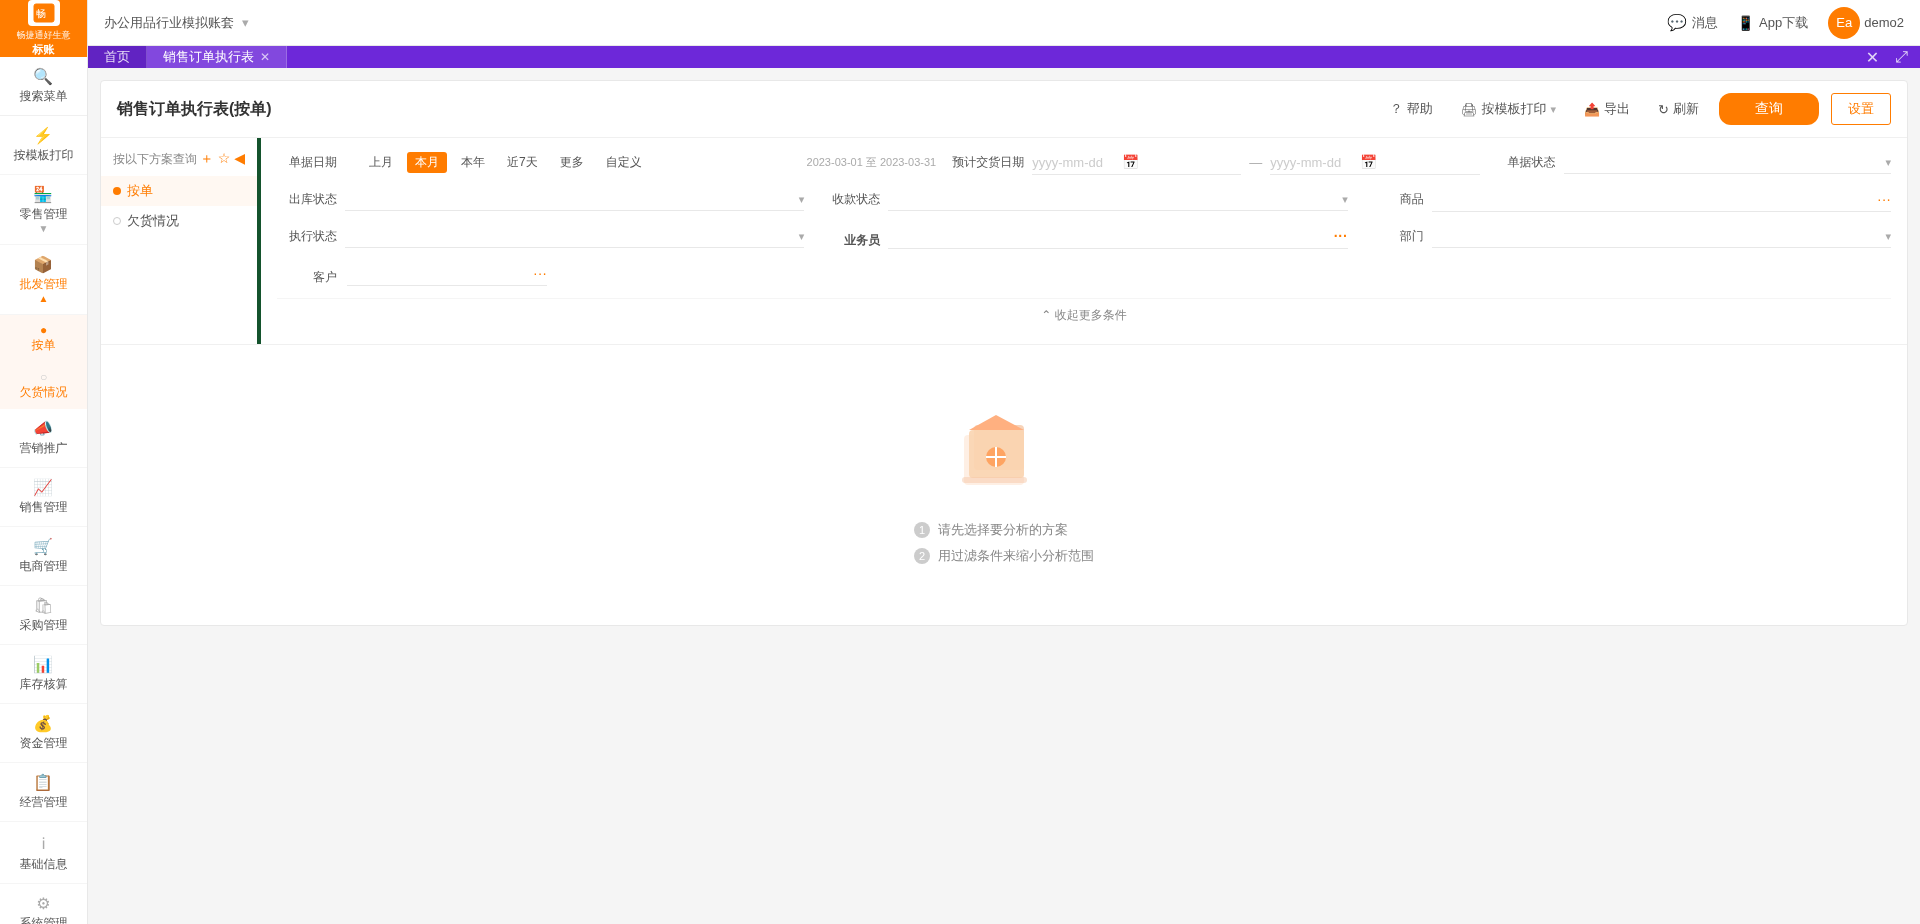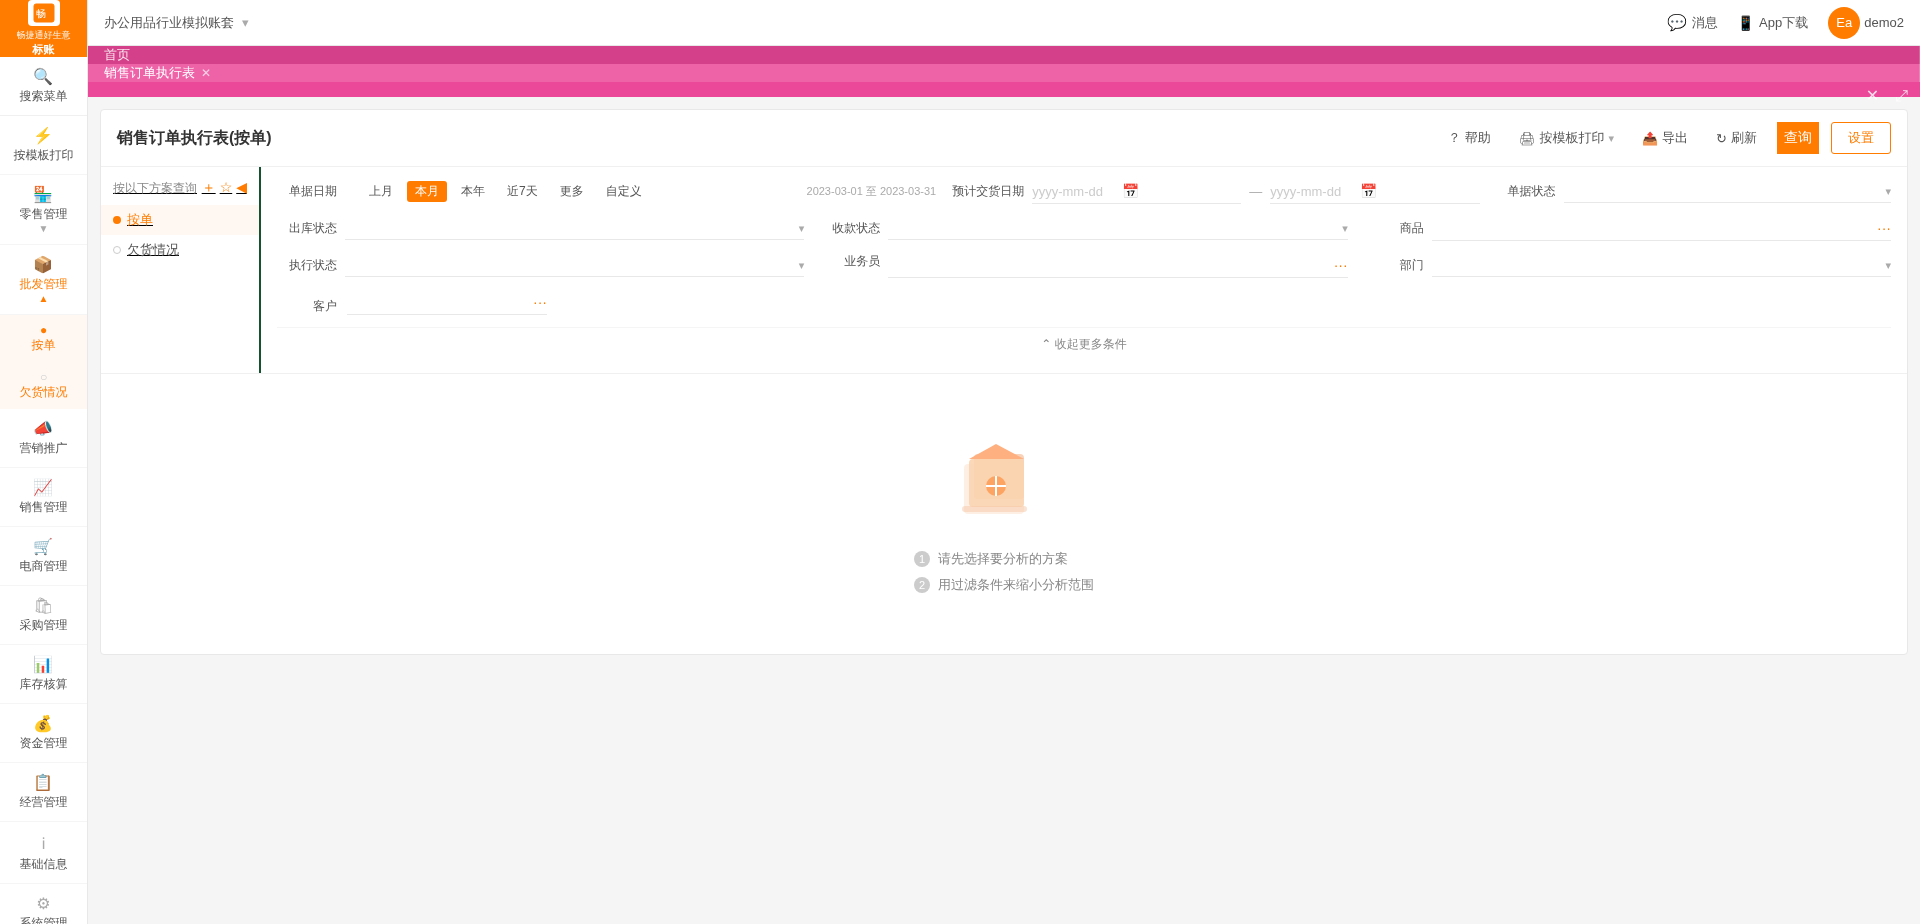--- a/index.html
+++ b/index.html
@@ -132,26 +132,25 @@
       align-items: center;
       justify-content: center;
       color: #fff;
       font-size: 13px;
       cursor: pointer;
       overflow: hidden;
     }
 
     
     .tab-bar {
-      height: 51px;
-      background: #ec4899;
+      height: 22px;
+      background: #6d28d9;
       display: flex;
       align-items: stretch;
       position: relative;
-      flex-direction: column;
     }
     .tab-item {
       display: flex;
       align-items: center;
       padding: 0 16px;
       cursor: pointer;
       font-size: 13px;
       color: rgba(255,255,255,0.85);
       gap: 6px;
       border-right: 1px solid rgba(255,255,255,0.2);
@@ -218,24 +217,23 @@
       border-radius: 3px;
     }
 
     
     .filter-area {
       display: flex;
       padding: 0;
     }
     .filter-left {
       width: 160px;
-      border-right: 2px solid #14532d;
+      border-right: 4px solid #14532d;
       padding: 12px 0;
       flex-shrink: 0;
-      text-decoration: underline;
     }
     .filter-left-title {
       padding: 0 12px 8px;
       font-size: 12px;
       color: #888;
       display: flex;
       align-items: center;
       justify-content: space-between;
     }
     .filter-left-title .icons { display: flex; gap: 4px; }
@@ -393,22 +391,22 @@
       flex-shrink: 0;
     }
 
     
     .divider { height: 1px; background: #f0f0f0; }
 
     .btn-query {
       background: #ff7c00;
       color: #fff;
       border: none;
-      padding: 7px 7px;
-      border-radius: 0;
+      padding: 7px 36px;
+      border-radius: 12px;
       cursor: pointer;
       font-size: 14px;
     }
     .btn-setting {
       background: #fff;
       color: #ff7c00;
       border: 1px solid #ff7c00;
       padding: 6px 16px;
       border-radius: 3px;
       cursor: pointer;
@@ -653,21 +651,21 @@
           </div>
 
           <div class="filter-row">
             <div style="display:flex;align-items:center;gap:8px;flex:1;">
               <span class="filter-label">执行状态</span>
               <div class="filter-select">
                 <span class="placeholder"></span>
                 <span class="chevron">▾</span>
               </div>
             </div>
-            <div style="display:flex;align-items:flex-start;gap:8px;flex:1;">
+            <div style="display:flex;align-items:flex-end;gap:8px;flex:1;font-weight:bold;">
               <span class="filter-label">业务员</span>
               <div style="flex:1;border-bottom:1px solid #e8e8e8;display:flex;align-items:center;justify-content:flex-end;padding:4px 0;">
                 <span class="ellipsis-btn">···</span>
               </div>
             </div>
             <div style="display:flex;align-items:center;gap:8px;flex:1;">
               <span class="filter-label">部门</span>
               <div class="filter-select">
                 <span class="placeholder"></span>
                 <span class="chevron">▾</span>

